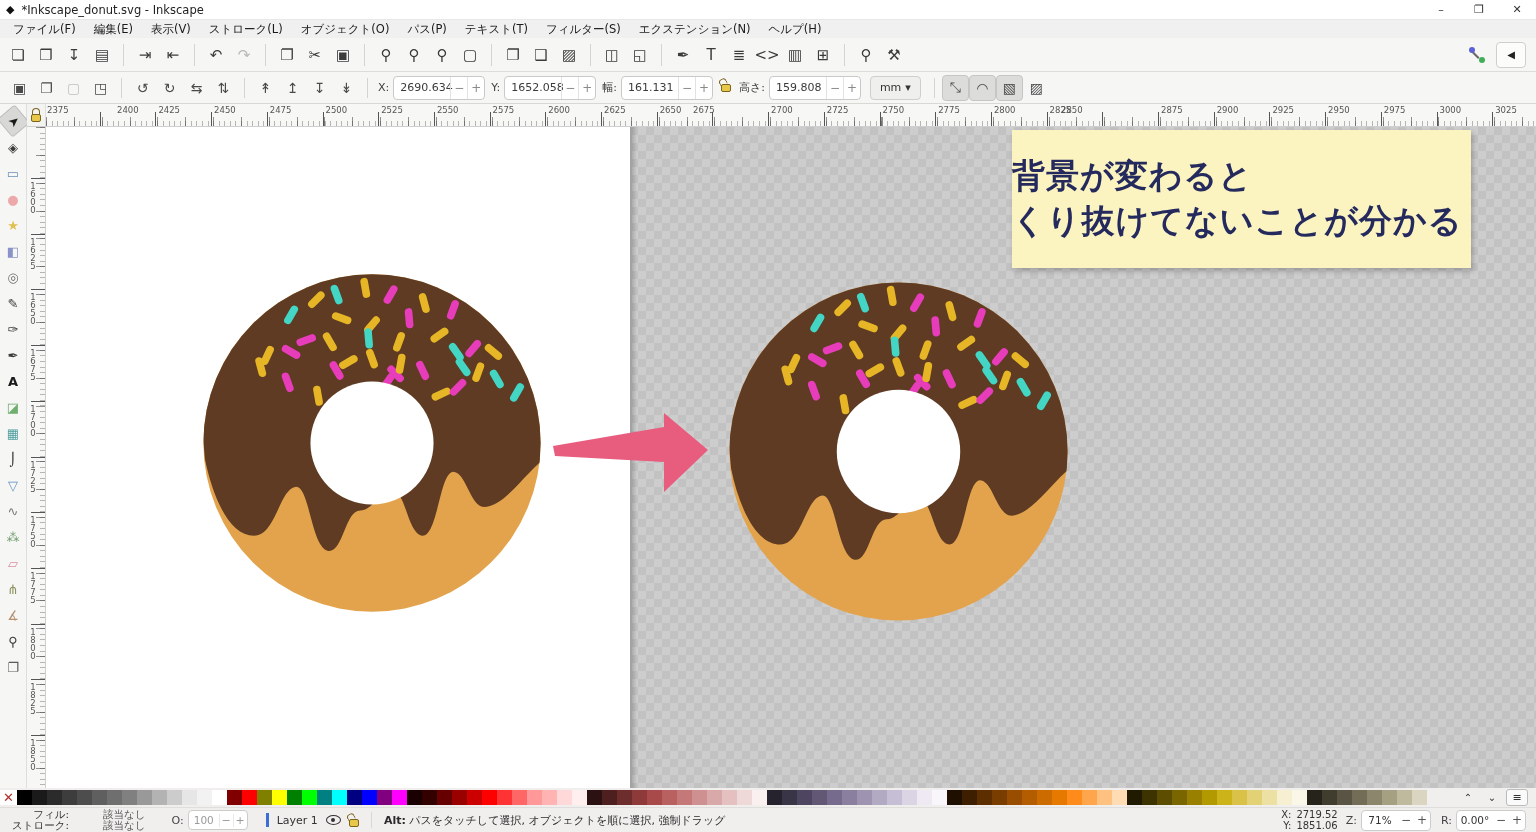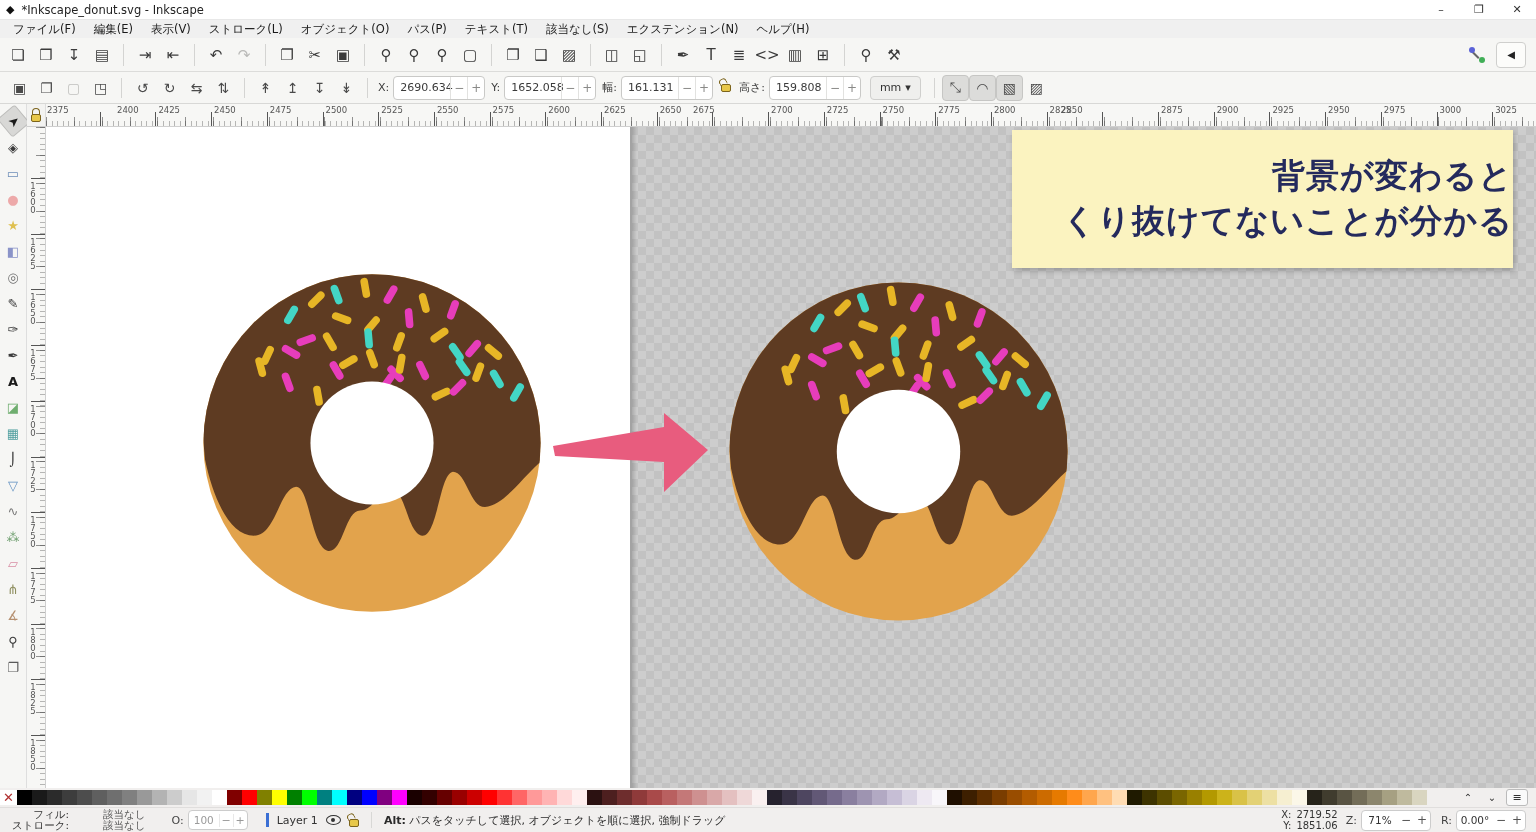--- a/index.html
+++ b/index.html
@@ -70,21 +70,21 @@
     background-color:#cdcdcd;
     background-image:
       linear-gradient(45deg,#c2c2c2 25%,transparent 25%,transparent 75%,#c2c2c2 75%),
       linear-gradient(45deg,#c2c2c2 25%,transparent 25%,transparent 75%,#c2c2c2 75%);
     background-size:16px 16px; background-position:0 0,8px 8px; }
   #page-white { position:absolute; left:0; top:0; width:584px; height:661px; background:#ffffff; }
   #page-edge { position:absolute; left:584px; top:0; width:2px; height:661px; background:#a3a3a3; }
   #page-shadow { position:absolute; left:586px; top:0; width:5px; height:661px; background:linear-gradient(to right, rgba(0,0,0,.16), rgba(0,0,0,0)); }
   .donut-svg { position:absolute; }
   #arrow-svg { position:absolute; left:504px; top:281px; }
-  #note-box { position:absolute; left:966px; top:3px; width:501px; height:138px; background:#fbf3c0; box-shadow:2px 3px 5px rgba(0,0,0,.22); display:flex; flex-direction:column; align-items:flex-end; justify-content:center; }
+  #note-box { position:absolute; left:966px; top:3px; width:459px; height:138px; background:#fbf3c0; box-shadow:2px 3px 5px rgba(0,0,0,.22); display:flex; flex-direction:column; align-items:flex-start; justify-content:center; }
   .note-line { font-size:33px; font-weight:bold; color:#242a5d; letter-spacing:1px; white-space:nowrap; }
 
   
   #palette { position:absolute; left:0; top:788px; width:1536px; height:19px; background:#f1efee; display:flex; align-items:center; overflow:hidden; }
   #swatch-none { width:17px; height:15px; background:#fff; color:#b03030; display:flex; align-items:center; justify-content:center; font-size:13px; font-weight:bold; flex:0 0 auto; }
   .swatch { width:15px; height:15px; flex:0 0 auto; }
   #palette .pal-controls { margin-left:auto; display:flex; align-items:center; gap:4px; padding:0 8px; flex:0 0 auto; }
   .pal-btn { width:20px; height:16px; display:flex; align-items:center; justify-content:center; font-size:10px; color:#333; }
   .pal-menu { border:1px solid #bbb; border-radius:3px; background:#fafafa; width:22px; height:17px; font-size:11px; }
 
@@ -132,21 +132,21 @@
   </div>
 
   <div id="menubar">
       <span class="menu-item">ファイル(F)</span>
       <span class="menu-item">編集(E)</span>
       <span class="menu-item">表示(V)</span>
       <span class="menu-item">ストローク(L)</span>
       <span class="menu-item">オブジェクト(O)</span>
       <span class="menu-item">パス(P)</span>
       <span class="menu-item">テキスト(T)</span>
-      <span class="menu-item">該当なし(S)</span>
+      <span class="menu-item">フィルター(S)</span>
       <span class="menu-item">エクステンション(N)</span>
       <span class="menu-item">ヘルプ(H)</span>
     </div>
 
   <div id="commandbar">
     <div class="cmd-group">
         <span class="cmd-btn">❏</span>
         <span class="cmd-btn">❒</span>
         <span class="cmd-btn">↧</span>
         <span class="cmd-btn">▤</span>

